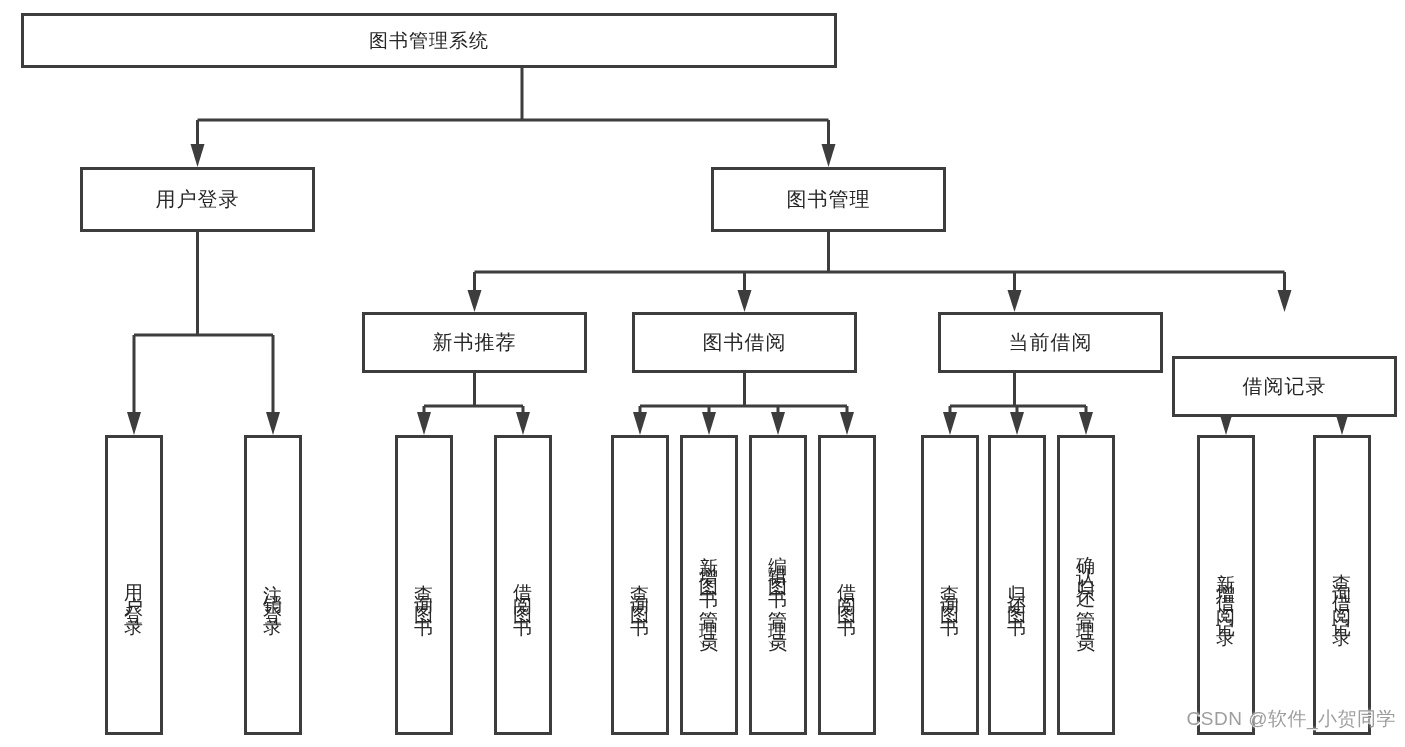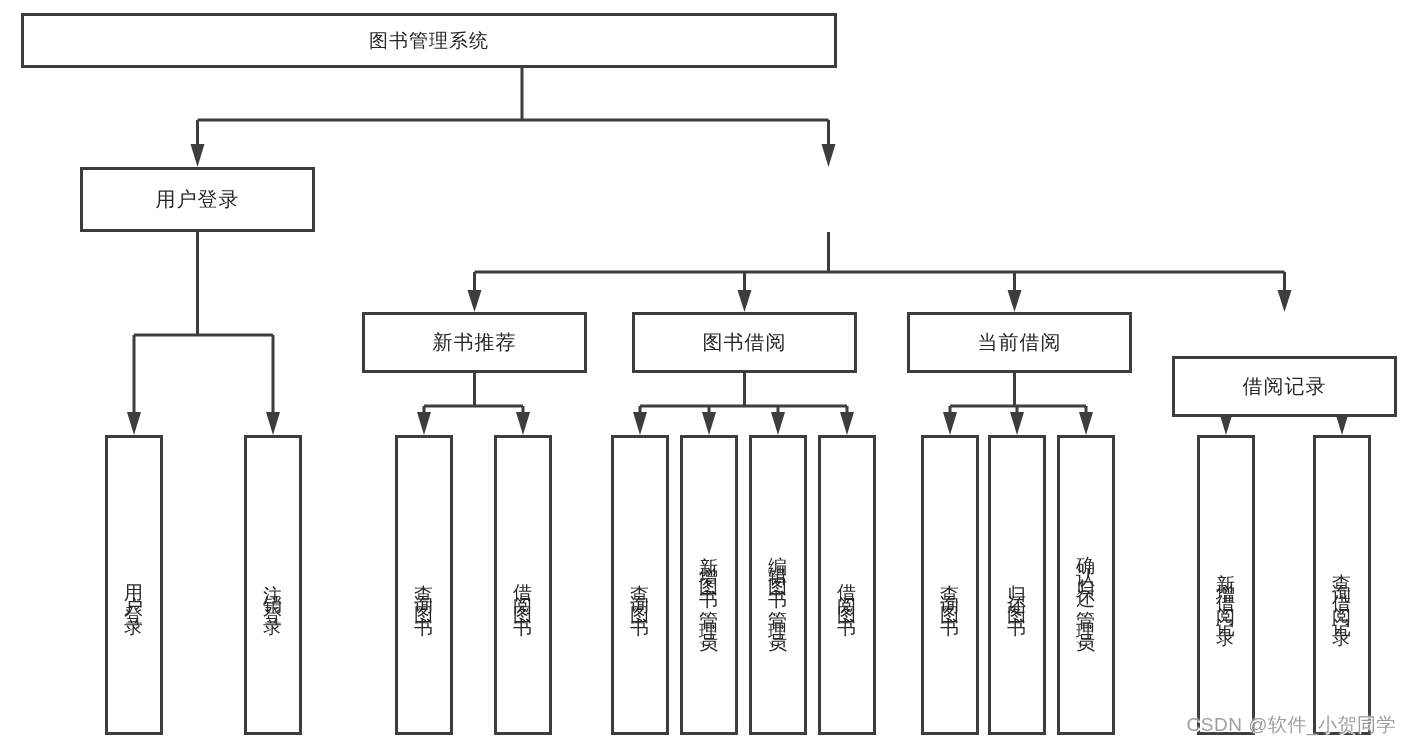--- a/index.html
+++ b/index.html
@@ -25,21 +25,21 @@
   .root-box span { font-size: 19px; letter-spacing: 1px; }
 
   .l2-box { top: 167px; width: 235px; height: 65px; }
   .l2-user { left: 80px; }
   .l2-book { left: 711px; }
   .l2-box span { font-size: 20px; letter-spacing: 1px; }
 
   .l3-box { top: 312px; width: 225px; height: 61px; }
   .l3-a { left: 362px; }
   .l3-b { left: 632px; }
-  .l3-c { left: 907px; }
+  .l3-c { left: 938px; }
   .l3-d { left: 1172px; margin-top: 44px; }
   .l3-box span { font-size: 20px; letter-spacing: 1px; }
 
   .leaf { top: 435px; width: 58px; height: 300px; }
   .leaf span {
     writing-mode: vertical-rl;
     text-orientation: mixed;
     font-size: 19px;
     line-height: 1;
     letter-spacing: 11px;
@@ -62,21 +62,21 @@
   svg.wires path {
     stroke: #3d3d3d;
     stroke-width: 3;
     fill: none;
   }
   svg.wires polygon { fill: #3d3d3d; }
 
   .watermark {
     position: absolute;
     right: 9px;
-    bottom: 9px;
+    bottom: 15px;
     font-size: 19px;
     color: #9e9e9e;
     letter-spacing: 0.5px;
     text-shadow: 0 0 3px #ffffff, 1px 1px 0 #ffffff;
     z-index: 10;
     white-space: nowrap;
   }
 </style>
 </head>
 <body>
@@ -133,20 +133,23 @@
     </g>
   </svg>
 
   <div class="box root-box">
     <span>图书管理系统</span>
   </div>
 
   <div class="box l2-box l2-user">
     <span>用户登录</span>
   </div>
+  <div class="box l2-box l2-book">
+    <span>图书管理</span>
+  </div>
 
   <div class="box l3-box l3-b">
     <span>图书借阅</span>
   </div>
   <div class="box l3-box l3-a">
     <span>新书推荐</span>
   </div>
   <div class="box l3-box l3-c">
     <span>当前借阅</span>
   </div>

